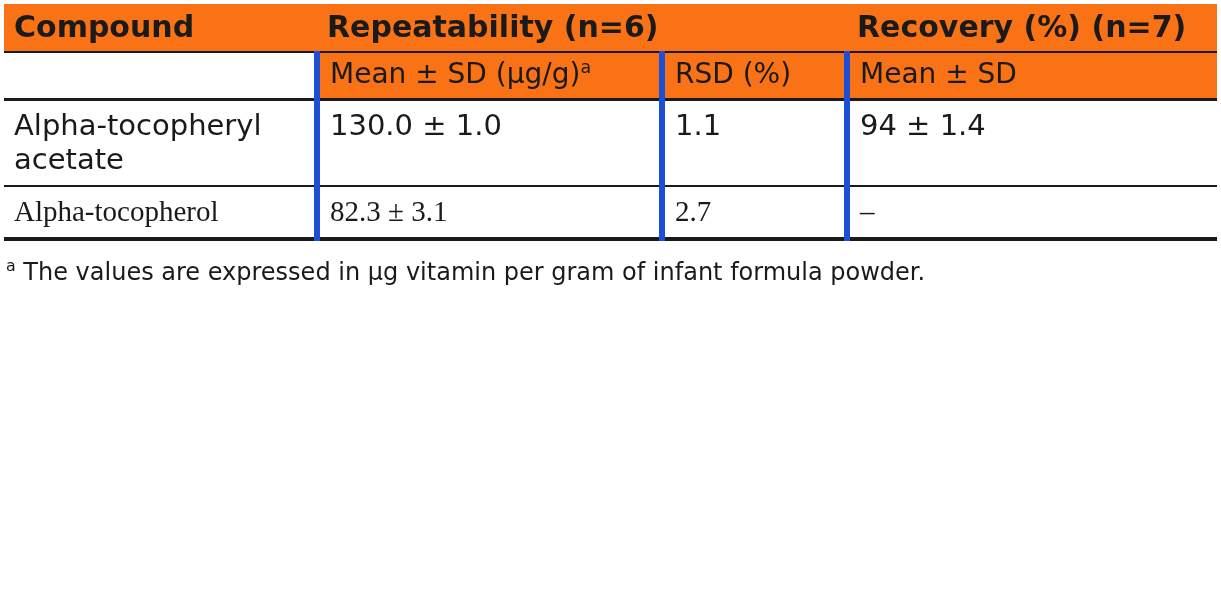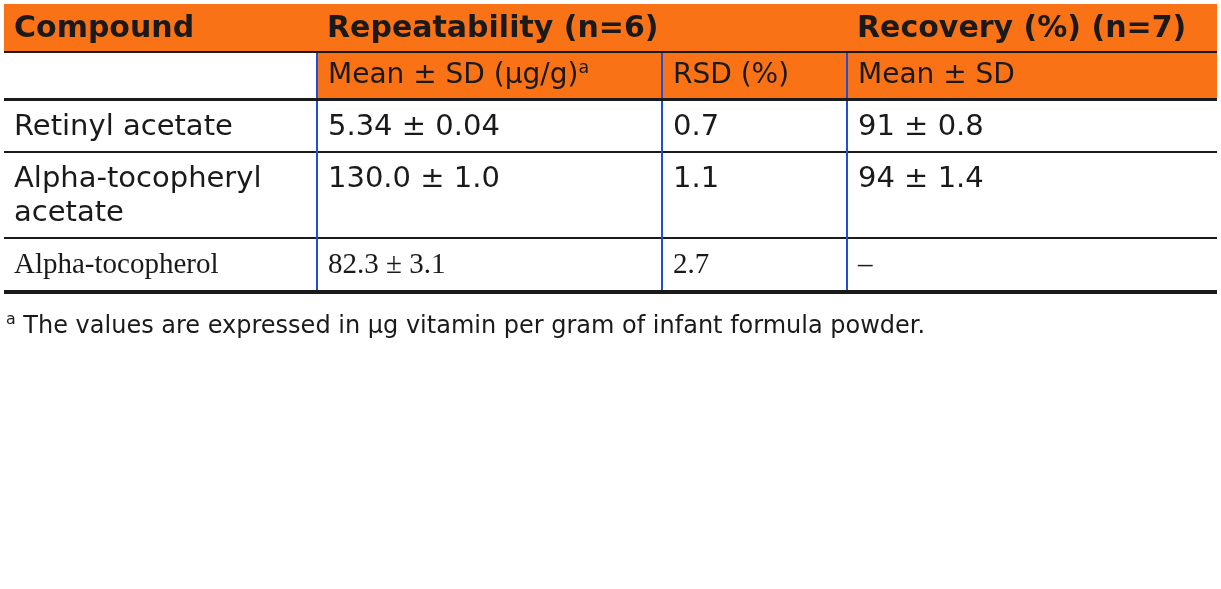--- a/index.html
+++ b/index.html
@@ -66,21 +66,21 @@
     padding: 7px 10px 9px 10px;
     line-height: 1.18;
     background: #ffffff;
     border-top: 2px solid #1a1a1a;
     vertical-align: top;
   }
   tbody tr:first-child td {
     border-top: 3px solid #1a1a1a;
   }
   .vsep-left {
-    border-left: 2px solid #1d4ed8;
+    border-left: 6px solid #1d4ed8;
   }
   .sup {
     font-size: 0.62em;
     vertical-align: super;
     line-height: 0;
   }
   .caption {
     font-size: 25px;
     font-style: italic;
     margin: 28px 0 0 2px;
@@ -118,26 +118,20 @@
       </tr>
       <tr class="hdr-row2">
         <td class="lcell rule-mid blankcell"></td>
         <td class="ccell rule-mid vsep-left"><span>Mean ± SD (µg/g)</span><span class="sup">a</span></td>
         <td class="ccell rule-mid vsep-left">RSD (%)</td>
         <td class="ccell rule-mid vsep-left">Mean ± SD</td>
       </tr>
     </thead>
     <tbody>
       <tr>
-        <td class="lcell">Retinyl acetate</td>
-        <td class="ccell vsep-left">5.34 ± 0.04</td>
-        <td class="ccell vsep-left">0.7</td>
-        <td class="ccell vsep-left">91 ± 0.8</td>
-      </tr>
-      <tr>
         <td class="lcell">Alpha-tocopheryl acetate</td>
         <td class="ccell vsep-left">130.0 ± 1.0</td>
         <td class="ccell vsep-left">1.1</td>
         <td class="ccell vsep-left">94 ± 1.4</td>
       </tr>
       <tr>
         <td class="lcell rule-bottom">Alpha-tocopherol</td>
         <td class="ccell vsep-left rule-bottom">82.3 ± 3.1</td>
         <td class="ccell vsep-left rule-bottom">2.7</td>
         <td class="ccell vsep-left rule-bottom">–</td>

